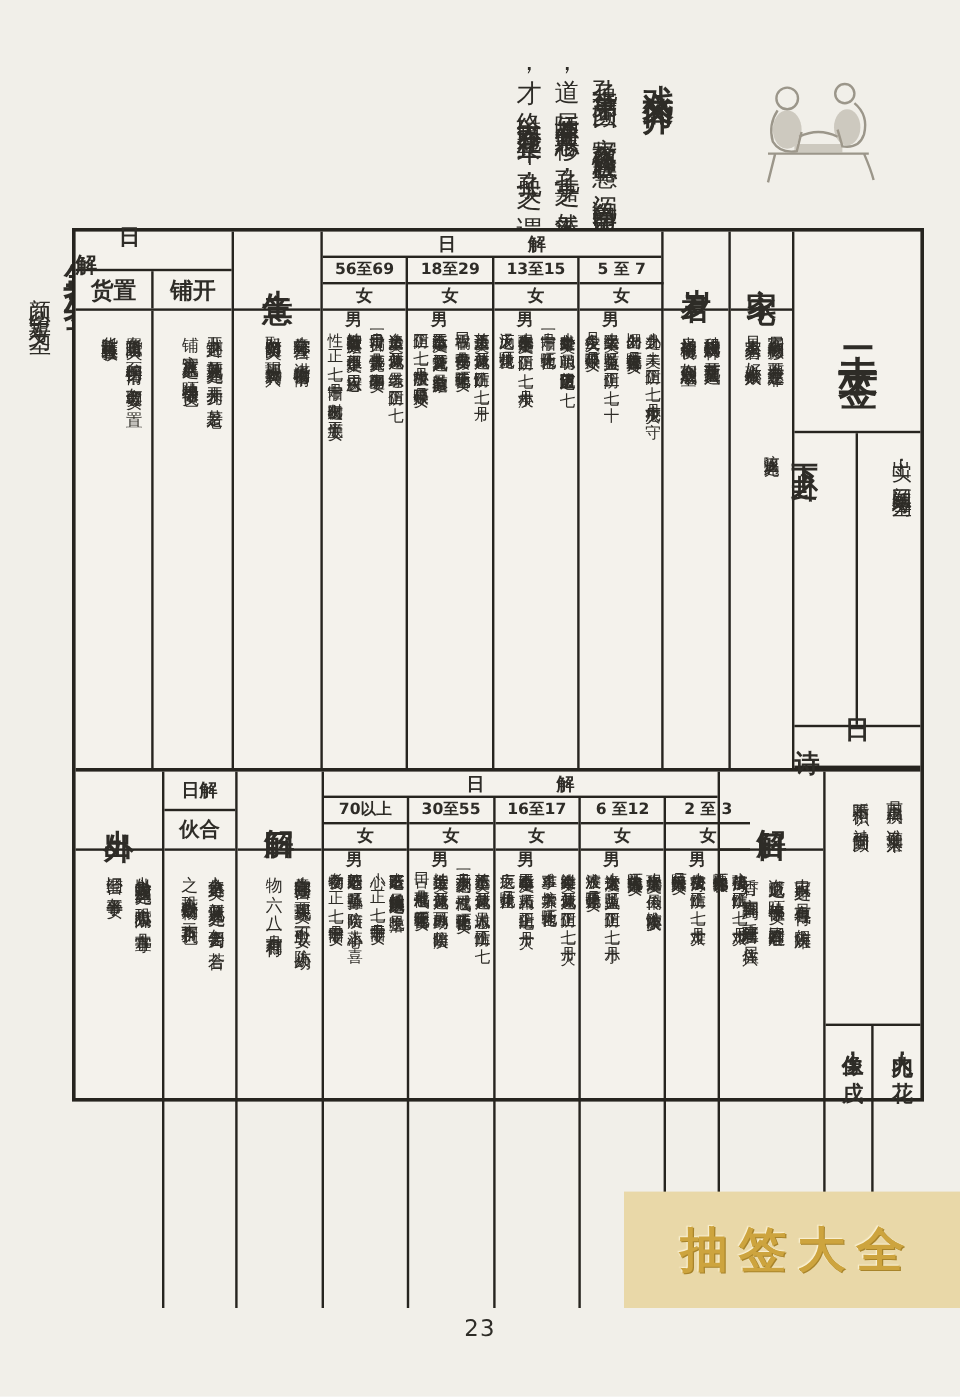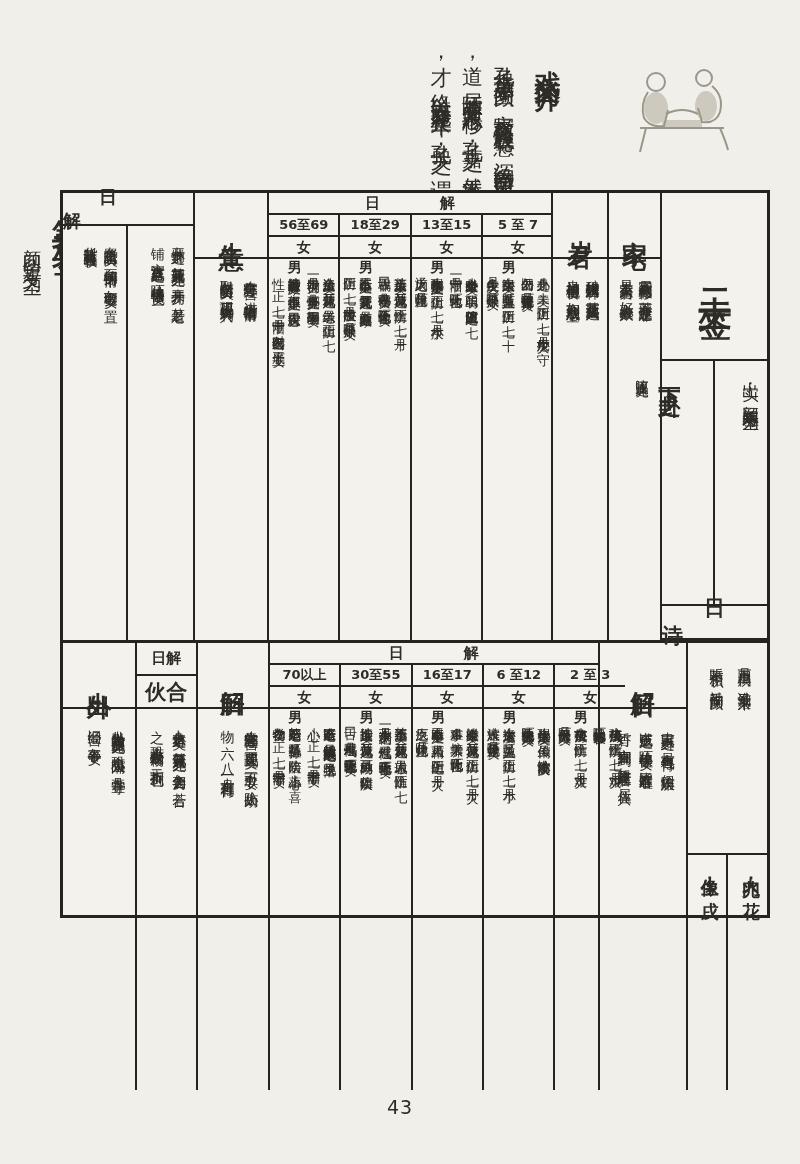--- a/index.html
+++ b/index.html
@@ -88,21 +88,21 @@
   .nz-l { border-right: 2px solid #26241f; }
 
   
   .w-rijie { width: 135px; } .w-shengyi { width: 75px; } .w-ages1 { width: 284px; }
   .w-suijun { width: 57px; } .w-jiazhai { width: 54px; } .w-q23 { width: 105px; }
   .w-chuwai { width: 75px; } .w-huohe { width: 62px; } .w-jieyue { width: 73px; }
   .w-ages2 { width: 330px; } .w-jieri { width: 90px; } .w-poem { width: 80px; }
 
   .hv26 .vt { font-size: 25px; letter-spacing: 4px; }
   .hv15 { font-size: 15px; }
-  .hv22 { font-size: 21px; }
+  .hv22 { font-size: 17px; }
 
   
   .wm { position: absolute; left: 520px; top: 993px; width: 280px; height: 97px;
         background: #e9d8a8; display: flex; align-items: center; justify-content: center; }
   .wm-text { font-size: 40px; font-weight: bold; letter-spacing: 9px; text-indent: 9px;
              color: #cda43e; text-shadow: 1px 1px 0 #a8842b, -1px -1px 1px #fbf2d4; }
   .pageno { position: absolute; top: 1096px; left: 0; width: 100%; text-align: center;
             font-size: 19px; letter-spacing: 1px; }
 </style>
 </head>
@@ -137,20 +137,24 @@
     <span class="side-title">第廿三签</span>
     <span class="side-sub">颜回短寿为圣</span>
   </div>
 
   <div class="maintable">
 
     <div class="band b1">
 
       <div class="col w-rijie">
         <div class="hdr-h h33 span2em">日解</div>
+        <div class="row" style="height:33px; border-bottom:2px solid #26241f;">
+          <div class="sub-l hdr-h" style="border-bottom:none; height:31px; font-size:19px;">货置</div>
+          <div class="sub-r hdr-h" style="border-bottom:none; height:31px; font-size:19px;">铺开</div>
+        </div>
         <div class="row flex1">
           <div class="sub-l vt cell duo">卜置货恐防阻失　至切探明市情　勿贪取可安　置
 货时认真检查验收</div>
           <div class="sub-r vt cell duo">卜开铺之卦　如花开遭风之兆　未开勿开　若是老
 铺　宜注意火盗之厄　吓佛祖保佑平安也</div>
         </div>
       </div>
 
       <div class="col w-shengyi">
         <div class="hdr-v h66 hv26">
@@ -331,16 +335,19 @@
         <div class="vt poem-box">月下围棋局　谁知子落来
 听琴不相识　袖手问颜回</div>
         <div class="nz-box">
           <div class="nz nz-l vt">生像：戌</div>
           <div class="nz nz-r vt">内兆：花</div>
         </div>
       </div>
     </div>
   </div>
 
-
-  <div class="pageno">43</div>
+  <div class="wm">
+    <span class="wm-text">抽签大全</span>
+  </div>
+
+  <div class="pageno">23</div>
 
 </div>
 
 </body></html>

